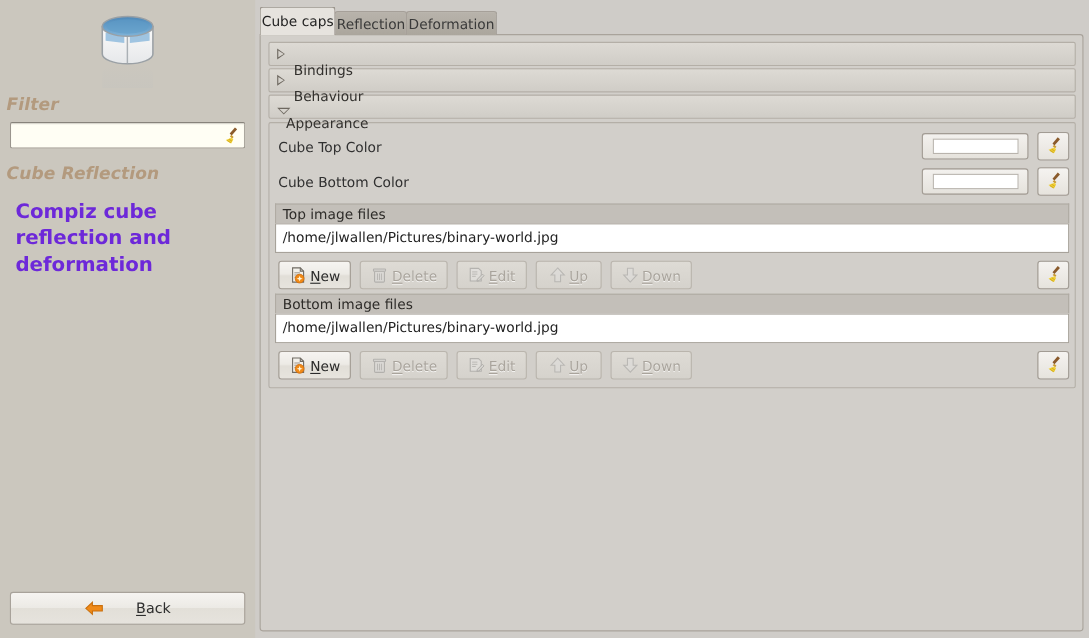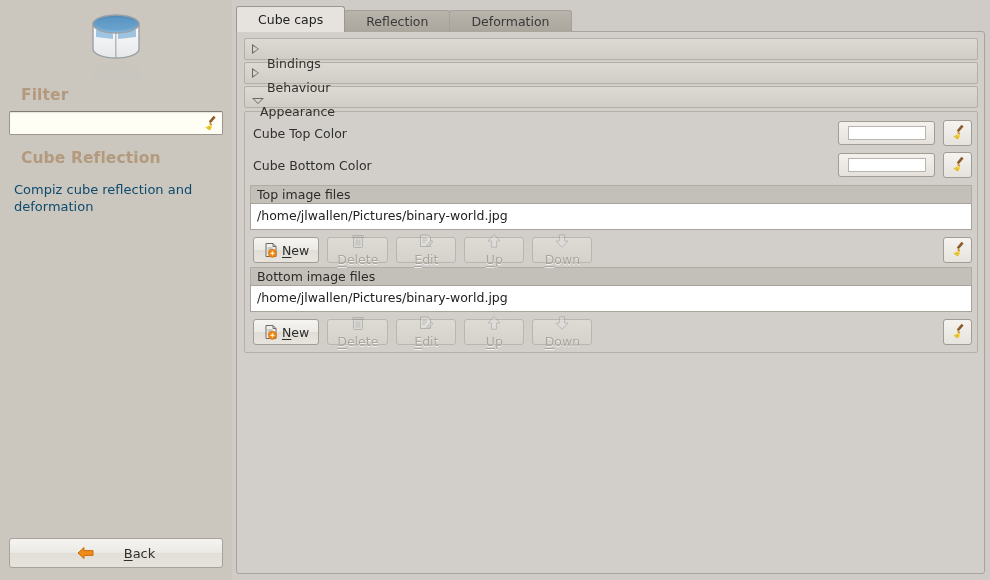--- a/index.html
+++ b/index.html
@@ -42,22 +42,23 @@
   .cube-icon {
     position: relative;
     width: 72px;
     height: 74px;
   }
 
   .side-heading {
     color: #b39a7e;
     font-weight: bold;
     font-size: 15.5px;
-    padding-left: 21px;
+    padding-left: 6px;
     letter-spacing: .1px;
+    font-style: italic;
   }
   #filter-heading { padding-top: 4px; padding-bottom: 7px; }
 
   #filter-row {
     margin: 0 9px 0 9px;
     position: relative;
   }
   #filter-input {
     width: 100%;
     box-sizing: border-box;
@@ -81,24 +82,25 @@
     height: 18px;
     pointer-events: auto;
   }
 
   #plugin-title {
     padding-top: 14px;
     line-height: 1.22;
     font-size: 15.5px;
   }
   #plugin-desc {
-    color: #0c4a6e;
-    font-size: 13px;
+    color: #6d28d9;
+    font-size: 18px;
     padding: 13px 16px 0 14px;
     line-height: 1.33;
+    font-weight: bold;
   }
   #use-plugin-heading {
     padding-top: 18px;
     padding-bottom: 6px;
   }
   #enable-row {
     display: flex;
     align-items: center;
     padding: 2px 10px 0 22px;
   }
@@ -159,21 +161,21 @@
     position: absolute;
     left: 4px; top: 6px;
     height: 26px;
     display: flex;
     align-items: flex-end;
     z-index: 5;
   }
   .tab {
     height: 22px;
     line-height: 22px;
-    padding: 0 21px;
+    padding: 0 1px;
     font-size: 12.5px;
     border: 1px solid #a6a099;
     border-bottom: none;
     border-radius: 3px 3px 0 0;
     background: linear-gradient(to bottom, #b8b3ab, #aba69d);
     color: #3a3a3a;
     cursor: pointer;
     margin-right: -1px;
     box-sizing: border-box;
   }
@@ -356,21 +358,20 @@
     font-size: 12.5px;
     color: #2b2b2b;
     cursor: pointer;
     box-sizing: border-box;
   }
   .gbtn.disabled {
     color: #a9a49c;
     border-color: #bab5ad;
     background: linear-gradient(to bottom, #dedbd5, #d5d2cc);
     cursor: default;
-    flex-direction: column;
   }
   .gbtn .lab u { text-underline-offset: 2px; }
   .gbtn.disabled .lab { text-shadow: 0 1px 0 rgba(255,255,255,.7); }
   .btn-spacer { flex: 1 1 auto; }
   .icn { width: 16px; height: 16px; display: block; }
   .icn.dim { opacity: .38; filter: grayscale(1); }
 </style>
 </head>
 <body>
 

